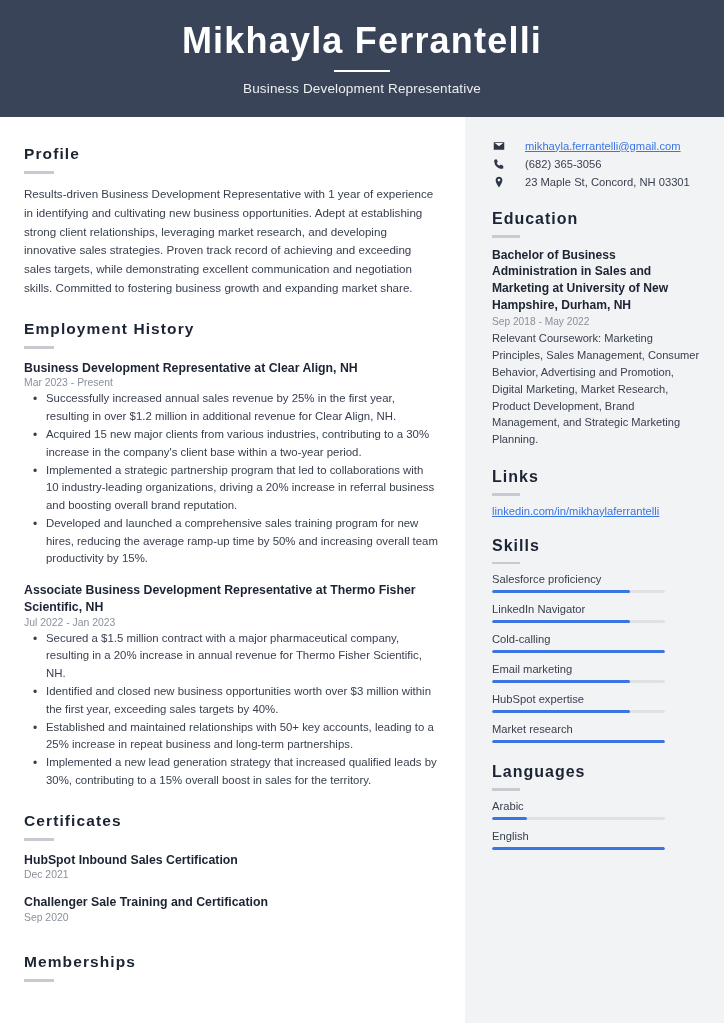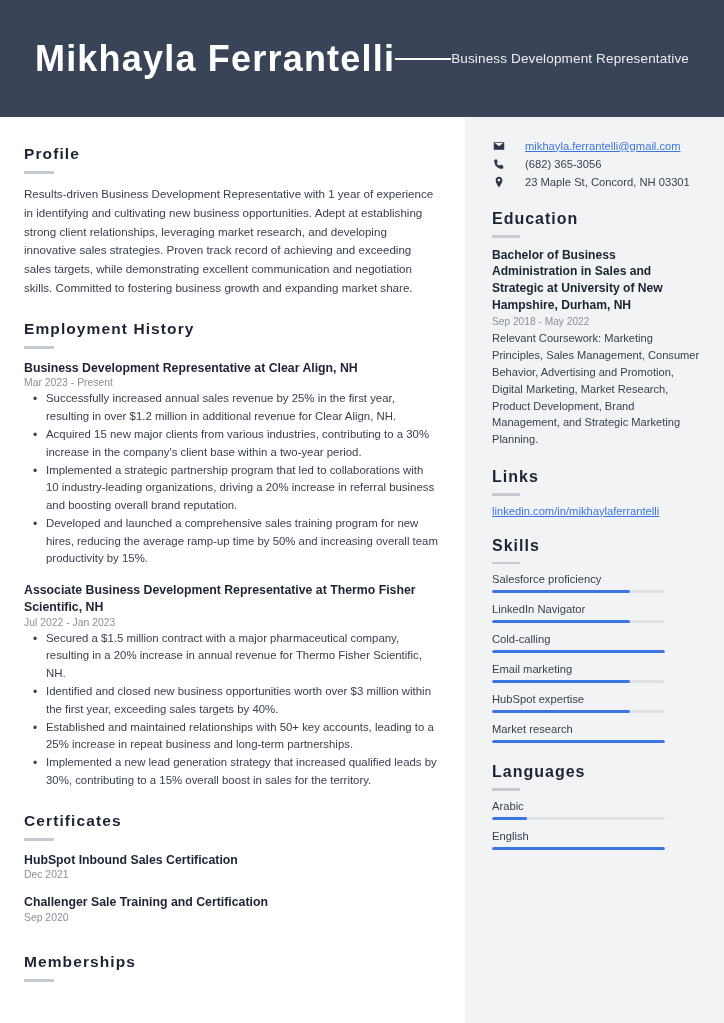--- a/index.html
+++ b/index.html
@@ -8,21 +8,21 @@
     background:#ffffff;
     font-family:"Liberation Sans", sans-serif;
     overflow:hidden;
   }
   .page { position:relative; width:724px; height:1023px; background:#ffffff; }
 
   
   .header {
     height:117px;
     background:#3a4458;
-    display:flex; 
+    display:flex; flex-direction:column;
     align-items:center; justify-content:center;
     text-align:left;
   }
   .name {
     color:#ffffff;
     font-size:36px;
     font-weight:700;
     letter-spacing:1.2px;
     line-height:1.1;
   }
@@ -247,21 +247,21 @@
                 <path d="M8 1C5.5 1 3.5 3 3.5 5.5 3.5 9 8 15 8 15s4.5-6 4.5-9.5C12.5 3 10.5 1 8 1zm0 6.2a1.8 1.8 0 110-3.6 1.8 1.8 0 010 3.6z"></path>
               </svg>
             </span>
             <span>23 Maple St, Concord, NH 03301</span>
           </div>
         </div>
 
       <div class="section">
         <div class="sec-title">Education</div>
         <div class="sec-rule"></div>
-        <div class="edu-title">Bachelor of Business Administration in Sales and Strategic at University of New Hampshire, Durham, NH</div>
+        <div class="edu-title">Bachelor of Business Administration in Sales and Marketing at University of New Hampshire, Durham, NH</div>
         <div class="edu-date">Sep 2018 - May 2022</div>
         <div class="edu-desc">Relevant Coursework: Marketing Principles, Sales Management, Consumer Behavior, Advertising and Promotion, Digital Marketing, Market Research, Product Development, Brand Management, and Strategic Marketing Planning.</div>
       </div>
 
       <div class="section">
         <div class="sec-title">Links</div>
         <div class="sec-rule"></div>
         <div id="links-container">
             <a class="link" href="#" style="display: block;">linkedin.com/in/mikhaylaferrantelli</a>
           </div>

